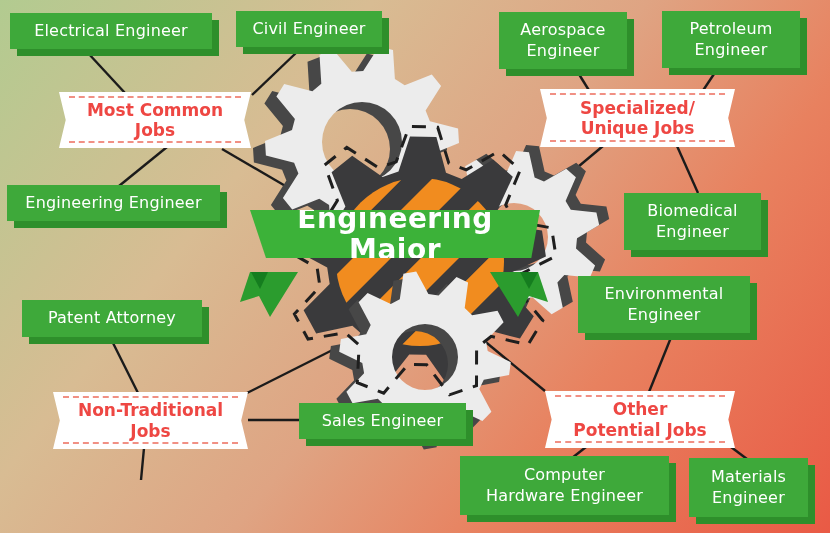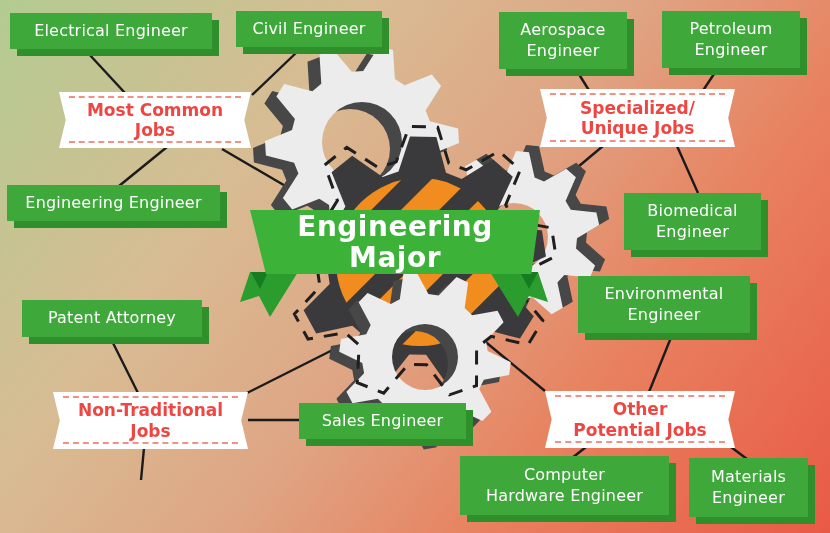--- a/index.html
+++ b/index.html
@@ -34,21 +34,21 @@
     white-space:pre-line;
   }
   .cat-banner::before,.cat-banner::after{
     content:"";
     position:absolute;left:10px;right:10px;height:0;
     border-top:2px dashed var(--dash_red,#f19084);
   }
   .cat-banner::before{top:4px;}
   .cat-banner::after{bottom:5px;}
   #center-ribbon{
-    position:absolute;left:250px;top:210px;width:290px;height:64px;
+    position:absolute;left:250px;top:210px;width:290px;height:48px;
     background:var(--ribbon_green,#3cb239);
     clip-path:polygon(0 0,100% 0,97% 100%,5.5% 100%);
     display:flex;align-items:center;justify-content:center;
     text-align:center;
     color:#fff;font-weight:bold;
     font-size:28px;line-height:1.12;
     white-space:pre-line;
     letter-spacing:.5px;
   }
 </style>

